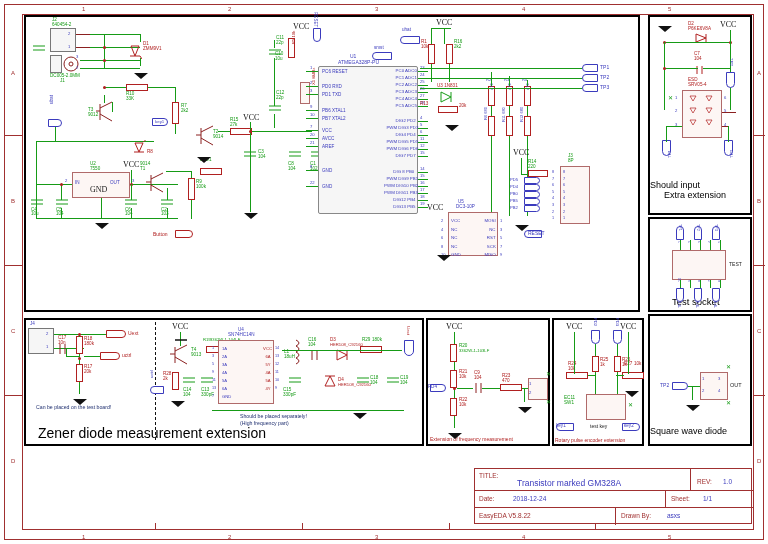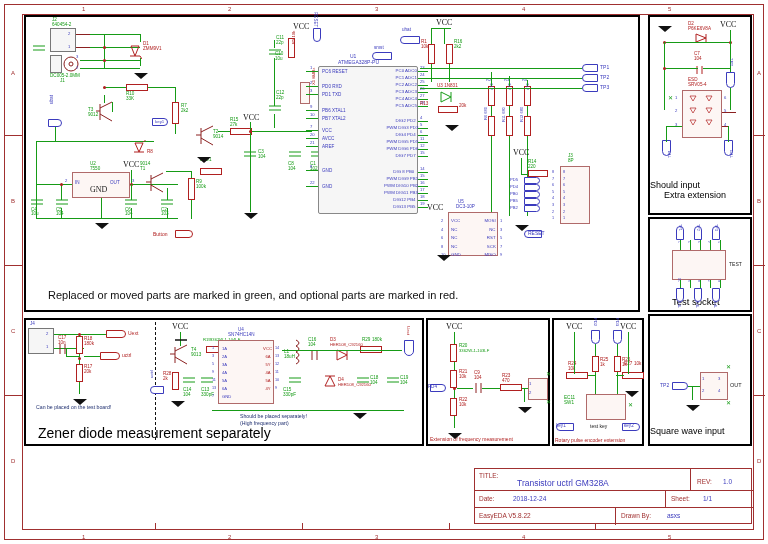--- a/index.html
+++ b/index.html
@@ -126,21 +126,20 @@
   <div class="zone-tick" style="left:155px;top:14px;width:1px;height:7px;"></div>
   <div class="zone-tick" style="left:302px;top:14px;width:1px;height:7px;"></div>
   <div class="zone-tick" style="left:449px;top:14px;width:1px;height:7px;"></div>
   <div class="zone-tick" style="left:595px;top:14px;width:1px;height:7px;"></div>
   <div class="zone-tick" style="left:155px;top:523px;width:1px;height:7px;"></div>
   <div class="zone-tick" style="left:302px;top:523px;width:1px;height:7px;"></div>
   <div class="zone-tick" style="left:449px;top:523px;width:1px;height:7px;"></div>
   <div class="zone-tick" style="left:595px;top:523px;width:1px;height:7px;"></div>
 
   <div class="region" style="left:24px;top:15px;width:616px;height:297px;"></div>
-  <div class="note-text" style="left:48px;top:289px;">Replaced or moved parts are marked in green, and optional parts are marked in red.</div>
 
   <div class="ic2" style="left:50px;top:28px;width:26px;height:24px;"></div>
   <div class="lbl" style="left:52px;top:18px;">J2</div>
   <div class="lbl" style="left:52px;top:23px;">640454-2</div>
   <div class="pinno" style="left:68px;top:31px;">2</div>
   <div class="pinno" style="left:68px;top:44px;">1</div>
   <div class="wr" style="left:76px;top:34px;width:14px;height:1px;"></div>
   <div class="wr" style="left:76px;top:47px;width:14px;height:1px;"></div>
 
   <div class="ic2" style="left:50px;top:55px;width:12px;height:18px;"></div>
@@ -709,41 +708,41 @@
       <div class="lbl-b" style="left: 700px; top: 224px; transform: rotate(90deg); transform-origin: left top; font-size: 3.8px;">TP2</div>
       <div class="netflag" style="left: 694px; top: 288px; width: 8px; height: 14px; border-radius: 0px 0px 5px 5px;"></div>
       <div class="lbl-b" style="left: 696px; top: 308px; transform: rotate(-90deg); transform-origin: left top; font-size: 3.8px;">TP2</div>
       <div class="netflag" style="left: 712px; top: 226px; width: 8px; height: 14px; border-radius: 5px 5px 0px 0px;"></div>
       <div class="lbl-b" style="left: 718px; top: 224px; transform: rotate(90deg); transform-origin: left top; font-size: 3.8px;">TP3</div>
       <div class="netflag" style="left: 712px; top: 288px; width: 8px; height: 14px; border-radius: 0px 0px 5px 5px;"></div>
       <div class="lbl-b" style="left: 714px; top: 308px; transform: rotate(-90deg); transform-origin: left top; font-size: 3.8px;">TP3</div>
     </div>
 
   <div class="region" style="left:648px;top:314px;width:104px;height:132px;"></div>
-  <div class="region-title" style="left:650px;top:426px;font-size:9px;">Square wave input</div>
+  <div class="region-title" style="left:650px;top:426px;font-size:9px;">Square wave diode</div>
   <div class="netflag" style="left:672px;top:382px;width:16px;"></div>
   <div class="lbl-b" style="left:660px;top:383px;font-size:5px;">TP2</div>
   <div class="ic" style="left:700px;top:372px;width:28px;height:28px;"></div>
   <div class="lbl-k" style="left:730px;top:383px;font-size:5.5px;">OUT</div>
   <div class="pinno" style="left:702px;top:376px;">1</div>
   <div class="pinno" style="left:702px;top:388px;">2</div>
   <div class="pinno" style="left:718px;top:376px;">3</div>
   <div class="pinno" style="left:718px;top:388px;">4</div>
   <div class="xmark" style="left:726px;top:364px;">✕</div>
   <div class="xmark" style="left:726px;top:400px;">✕</div>
   <div class="w" style="left:688px;top:386px;width:12px;height:1px;"></div>
   <div class="w" style="left:692px;top:386px;width:1px;height:14px;"></div>
   <div class="gnd" style="left:685px;top:398px;">
     <svg width="16" height="8">
         <polygon points="1,1 15,1 8,7" fill="#111"></polygon>
       </svg>
   </div>
 
   <div class="region" style="left:24px;top:318px;width:400px;height:128px;"></div>
-  <div class="region-title" style="left:38px;top:425px;font-size:14px;">Zener diode measurement separately</div>
+  <div class="region-title" style="left:38px;top:425px;font-size:14px;">Zener diode measurement extension</div>
   <div class="small-note" style="left:36px;top:404px;font-size:5.2px;color:#203070;">Can be placed on the test board!</div>
   <div class="ic2" style="left:28px;top:328px;width:26px;height:26px;"></div>
   <div class="lbl-b" style="left:30px;top:322px;font-size:4.6px;">J4</div>
   <div class="pinno" style="left:46px;top:331px;">2</div>
   <div class="pinno" style="left:46px;top:344px;">1</div>
   <div class="w" style="left:54px;top:334px;width:52px;height:1px;"></div>
   <div class="w" style="left:54px;top:348px;width:30px;height:1px;"></div>
 
   <svg style="position:absolute;left:56px;top:342px;width:16px;height:14px;">
     <line x1="4" y1="2" x2="4" y2="12" stroke="#8b2020" stroke-width="1"></line>
@@ -1011,21 +1010,21 @@
   </div>
 
   <div id="titleblock" style="left:474px;top:468px;width:278px;height:56px;">
     <div class="row" style="left:0;top:21px;width:278px;height:1px;"></div>
     <div class="row" style="left:0;top:38px;width:278px;height:1px;"></div>
     <div class="cellv" style="left:215px;top:0;width:1px;height:21px;"></div>
     <div class="cellv" style="left:190px;top:21px;width:1px;height:17px;"></div>
     <div class="cellv" style="left:140px;top:38px;width:1px;height:18px;"></div>
 
     <div class="tb-lab" style="left:4px;top:3px;">TITLE:</div>
-    <div class="tb-title" style="left:42px;top:9px;">Transistor uctrl GM328A</div>
+    <div class="tb-title" style="left:42px;top:9px;">Transistor marked GM328A</div>
     <div class="tb-lab" style="left:222px;top:9px;">REV:</div>
     <div class="tb-val" style="left:248px;top:9px;">1.0</div>
     <div class="tb-lab" style="left:4px;top:26px;">Date:</div>
     <div class="tb-val" style="left:38px;top:26px;">2018-12-24</div>
     <div class="tb-lab" style="left:196px;top:26px;">Sheet:</div>
     <div class="tb-val" style="left:228px;top:26px;">1/1</div>
     <div class="tb-lab" style="left:4px;top:43px;">EasyEDA V5.8.22</div>
     <div class="tb-lab" style="left:146px;top:43px;">Drawn By:</div>
     <div class="tb-val" style="left:192px;top:43px;">asxs</div>
   </div>

